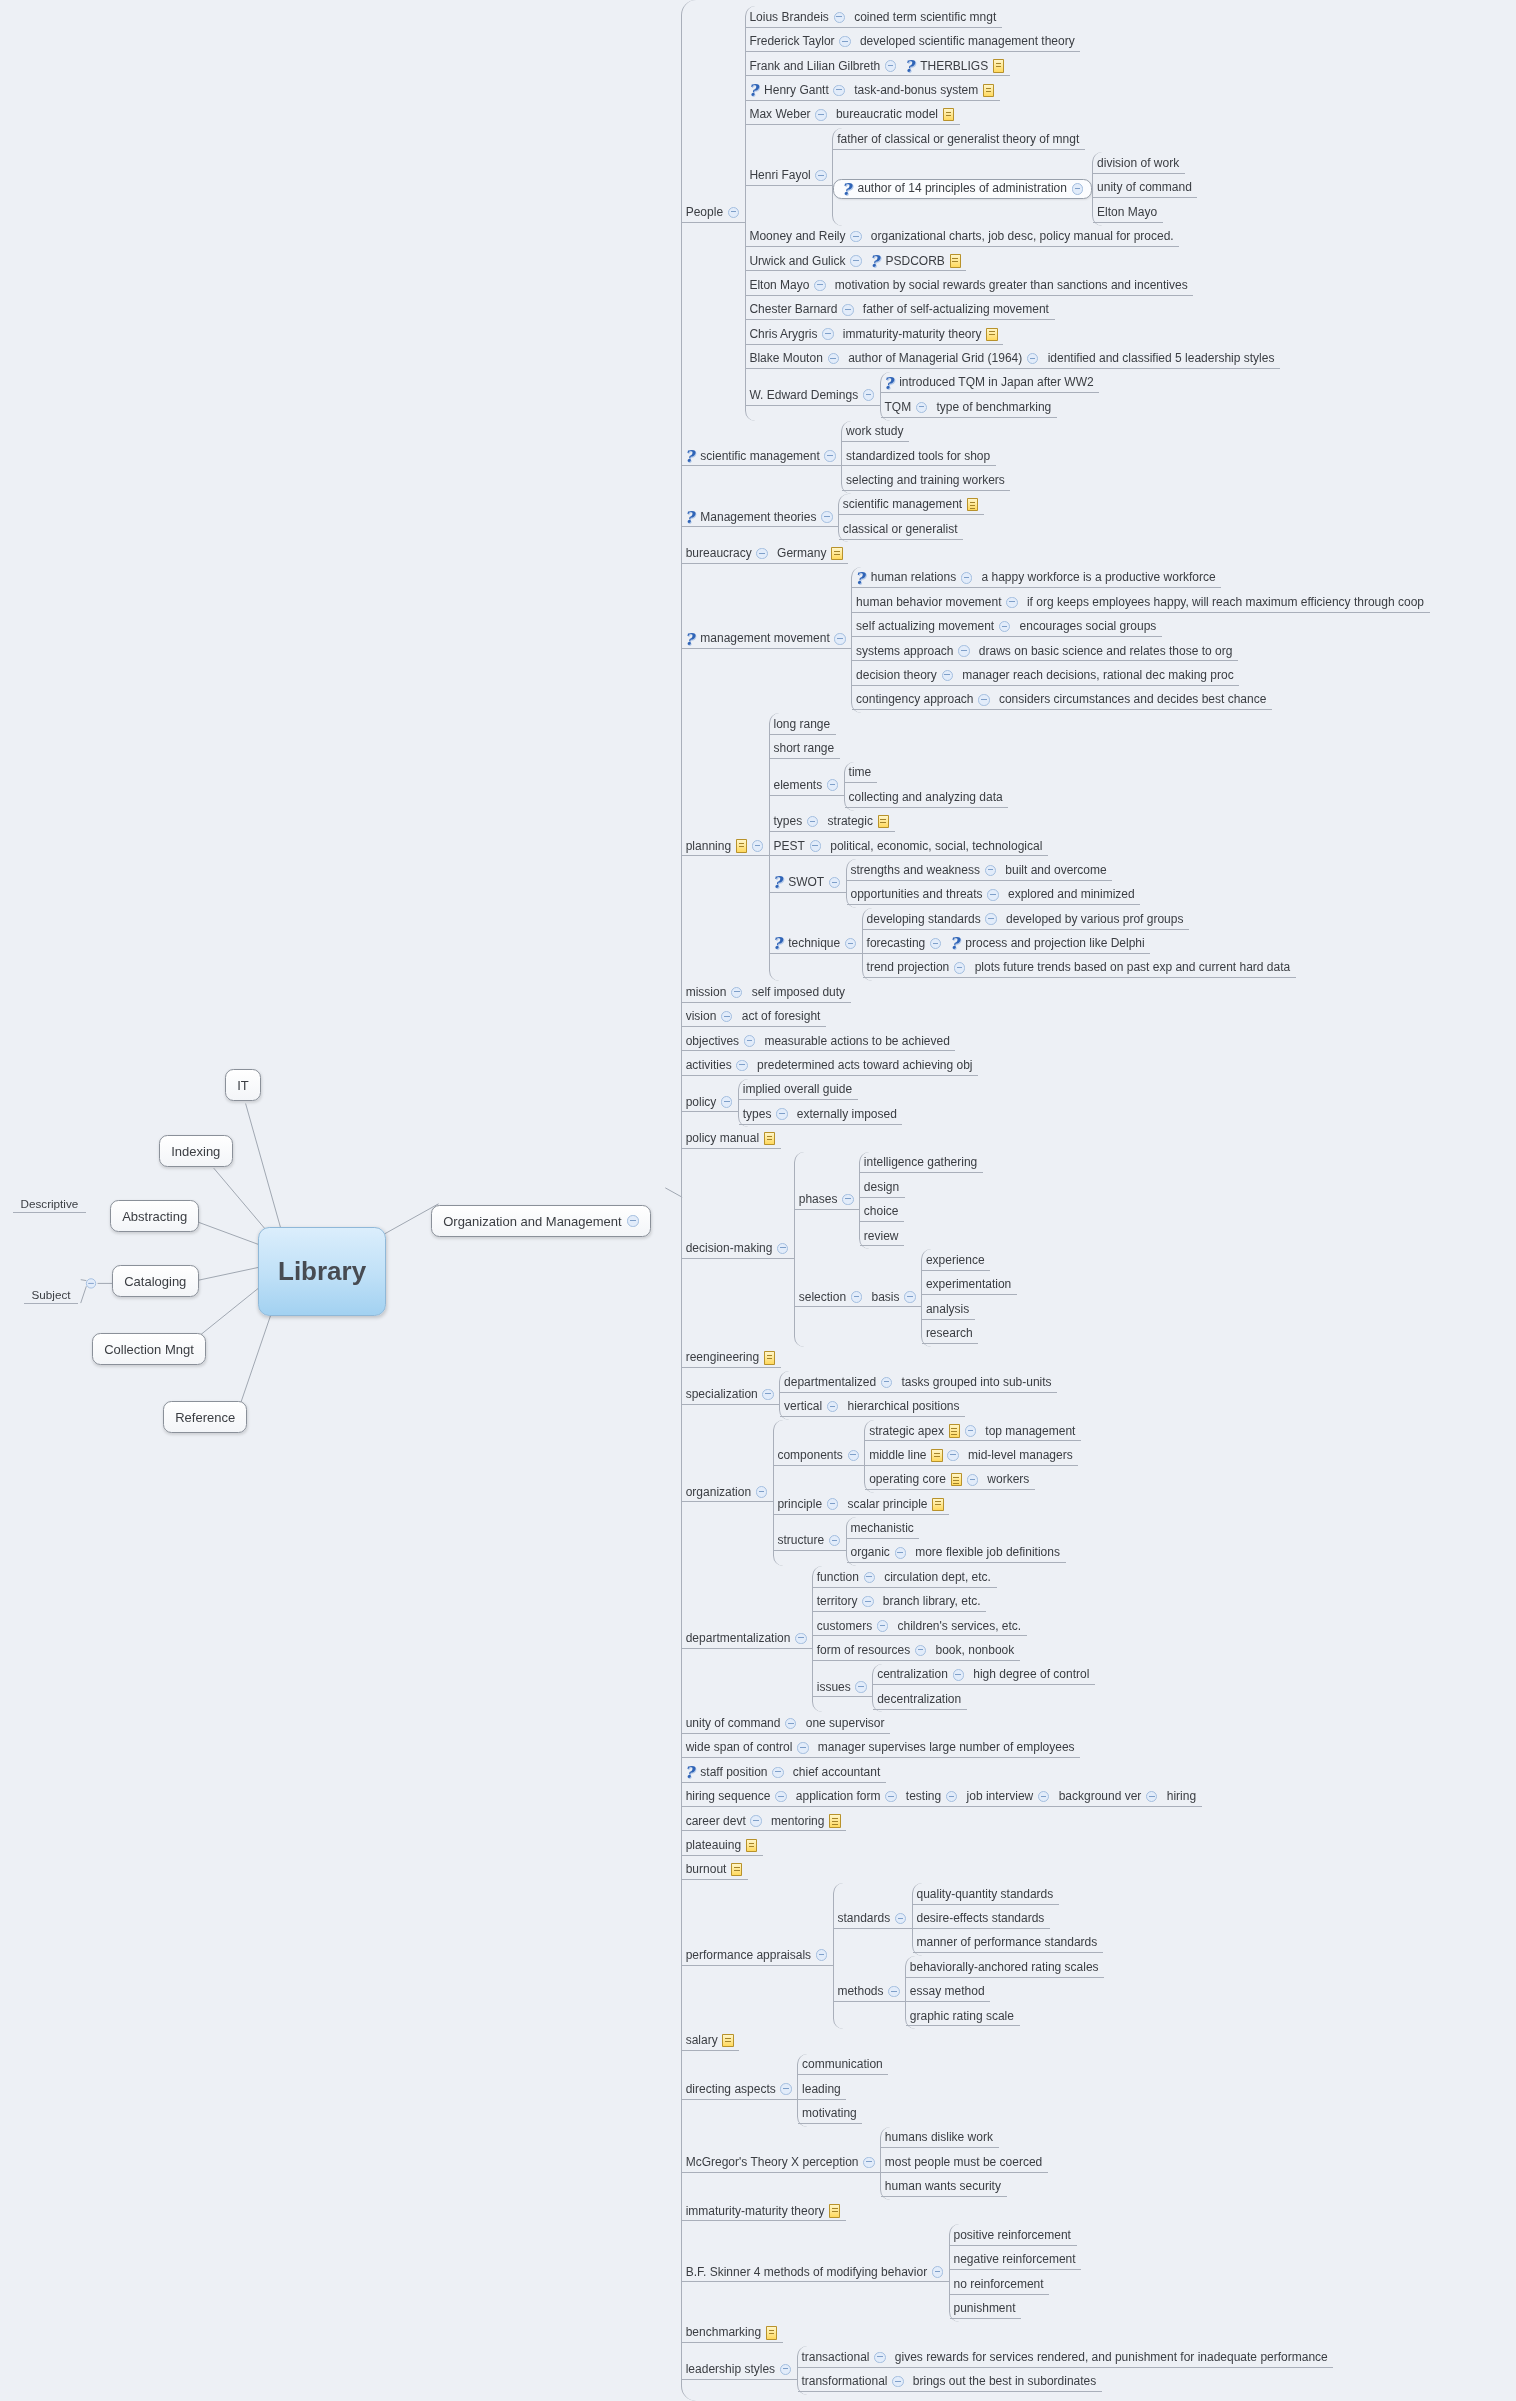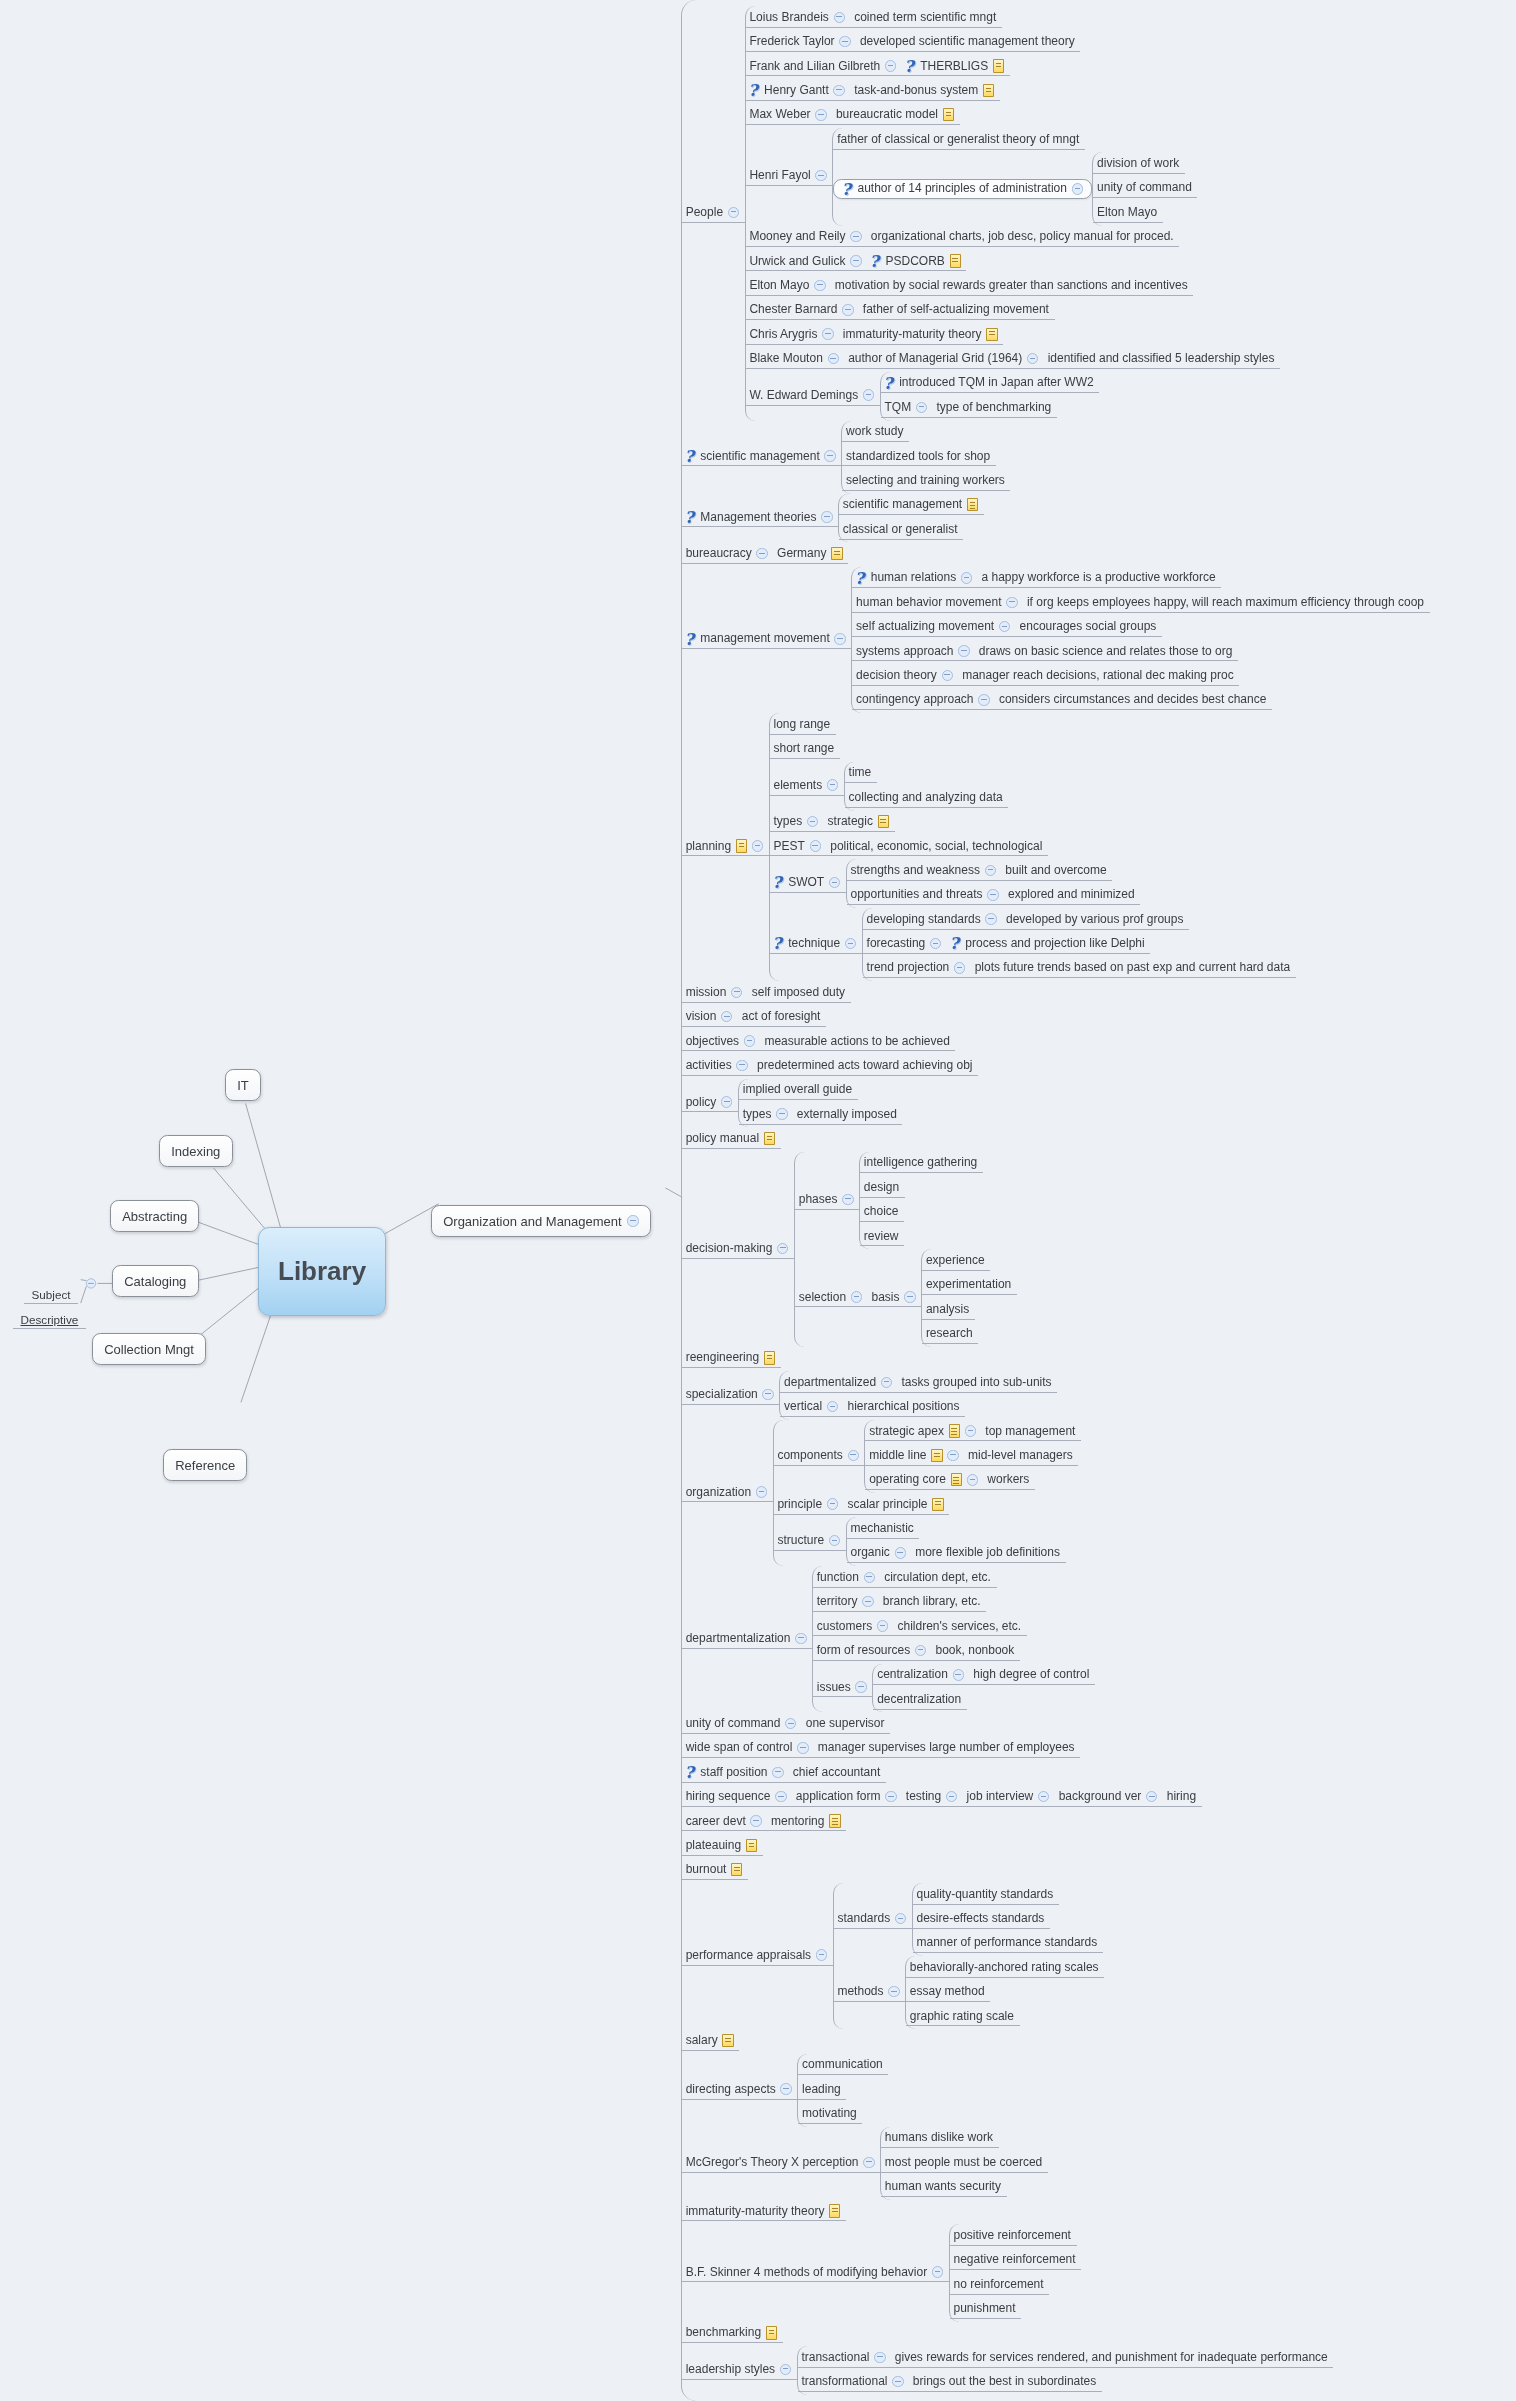--- a/index.html
+++ b/index.html
@@ -63,23 +63,23 @@
     <line x1="94" y1="1370" x2="100" y2="1370" stroke="#7e9fc9" stroke-width="1"></line>
   </svg>
 
   <div class="library">Library</div>
 
   <div class="mapnode" style="left:225px;top:1069px;">IT</div>
   <div class="mapnode" style="left:159px;top:1135px;">Indexing</div>
   <div class="mapnode" style="left:110px;top:1200px;">Abstracting</div>
   <div class="mapnode" style="left:112px;top:1265px;">Cataloging</div>
   <div class="mapnode" style="left:92px;top:1333px;">Collection Mngt</div>
-  <div class="mapnode" style="left:163px;top:1401px;margin-top:48px;">Reference</div>
+  <div class="mapnode" style="left:163px;top:1401px;">Reference</div>
 
-  <div class="leftleaf" style="left:13px;top:1313px;text-decoration:underline;">Descriptive</div>
+  <div class="leftleaf" style="left:13px;top:1197px;">Descriptive</div>
   <div class="leftleaf" style="left:24px;top:1288px;">Subject</div>
 
   <div class="mapnode" style="left:431px;top:1172px;display:flex;align-items:center;gap:5.6px;margin-top:33px;">
     <span>Organization and Management</span>
     <span class="fold"></span>
   </div>
 
   <div class="tree">
       <div class="children multi root">
         <div class="node">

